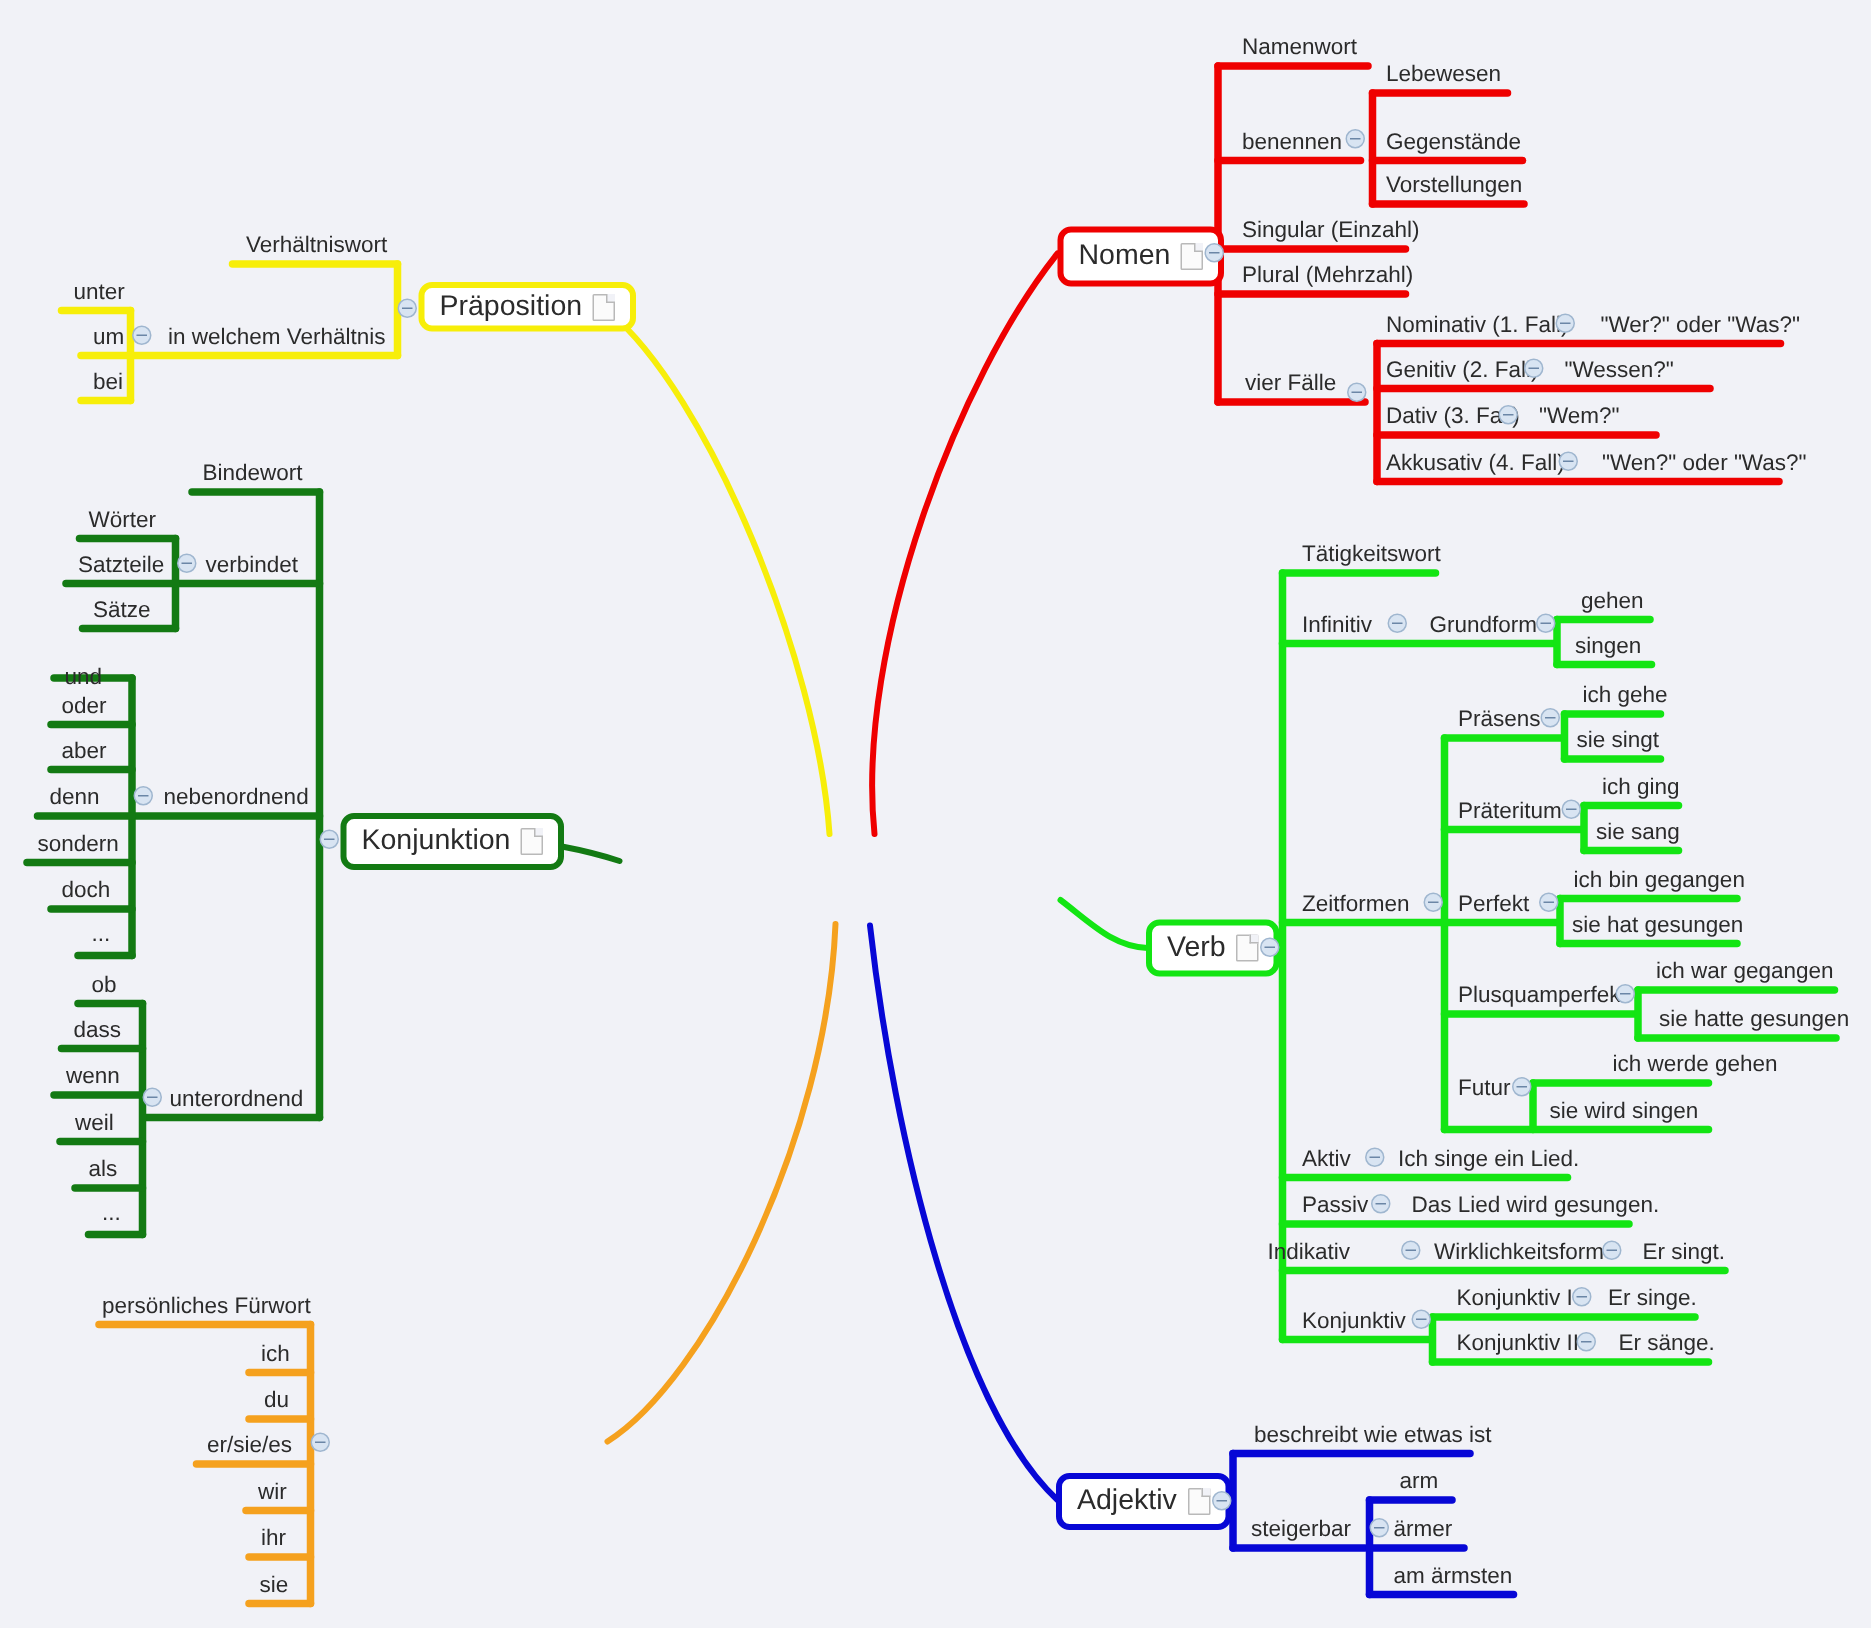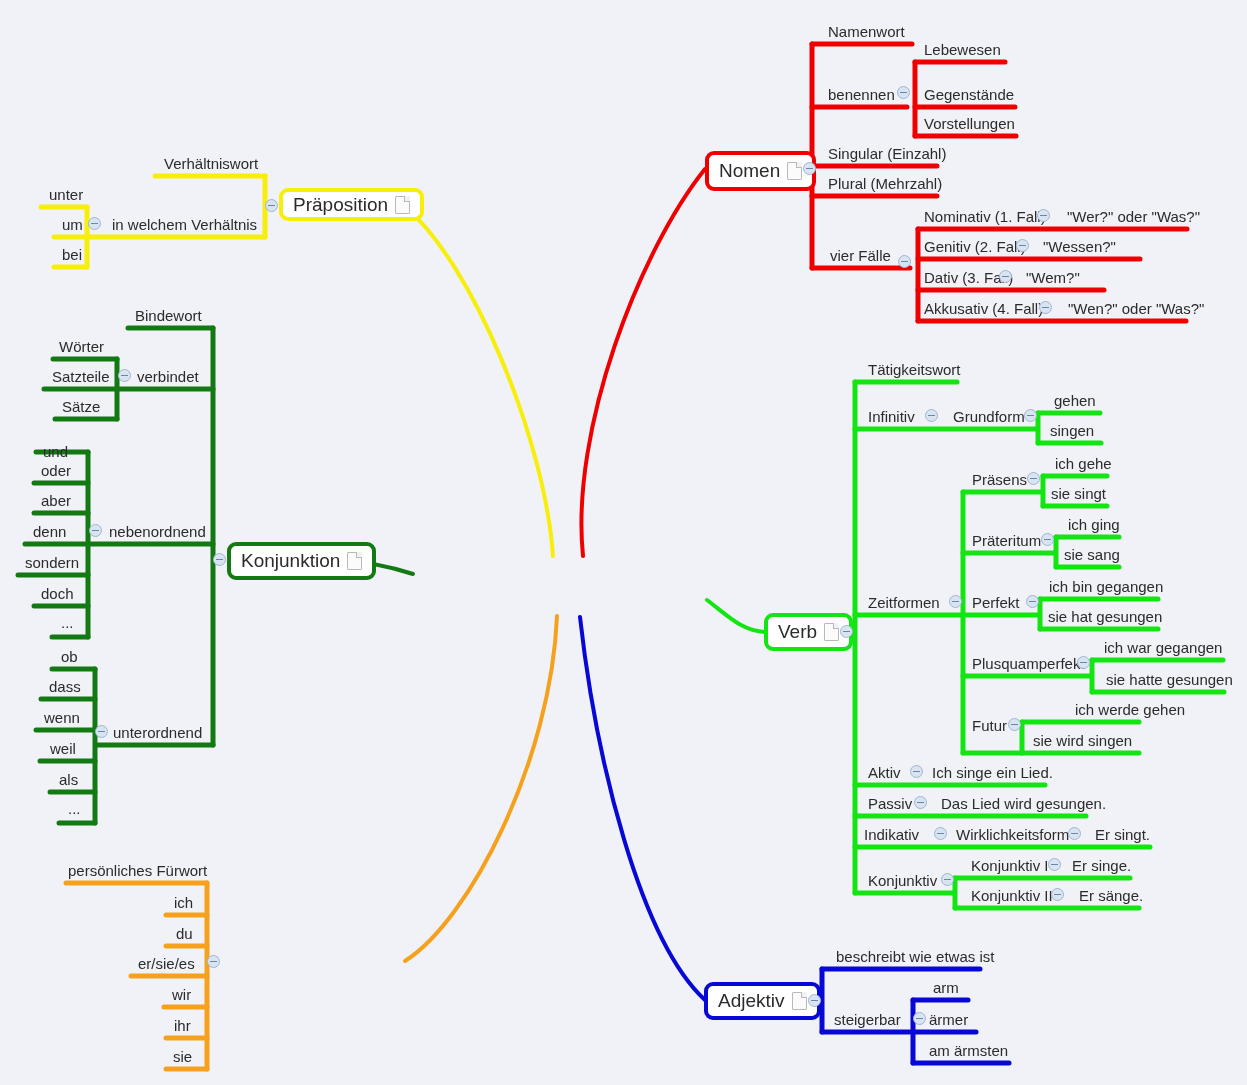--- a/index.html
+++ b/index.html
@@ -288,21 +288,21 @@
   <div class="sub" style="left:968px;top:654px;">Plusquamperfekt</div>
   <div class="sub" style="left:1100px;top:638px;">ich war gegangen</div>
   <div class="sub" style="left:1102px;top:670px;">sie hatte gesungen</div>
   <div class="sub" style="left:968px;top:716px;">Futur</div>
   <div class="sub" style="left:1031px;top:700px;margin-left:40px;">ich werde gehen</div>
   <div class="sub" style="left:1029px;top:731px;">sie wird singen</div>
   <div class="sub" style="left:864px;top:763px;">Aktiv</div>
   <div class="sub" style="left:928px;top:763px;">Ich singe ein Lied.</div>
   <div class="sub" style="left:864px;top:794px;">Passiv</div>
   <div class="sub" style="left:937px;top:794px;">Das Lied wird gesungen.</div>
-  <div class="sub" style="left:860px;top:825px;">Indikativ</div>
+  <div class="sub" style="left:841px;top:825px;">Indikativ</div>
   <div class="sub" style="left:952px;top:825px;">Wirklichkeitsform</div>
   <div class="sub" style="left:1091px;top:825px;">Er singt.</div>
   <div class="sub" style="left:864px;top:871px;">Konjunktiv</div>
   <div class="sub" style="left:967px;top:856px;">Konjunktiv I</div>
   <div class="sub" style="left:1068px;top:856px;">Er singe.</div>
   <div class="sub" style="left:967px;top:886px;">Konjunktiv II</div>
   <div class="sub" style="left:1075px;top:886px;">Er sänge.</div>
 
   <div class="sub" style="left:131px;top:306px;">Bindewort</div>
   <div class="sub" style="left:55px;top:337px;">Wörter</div>

